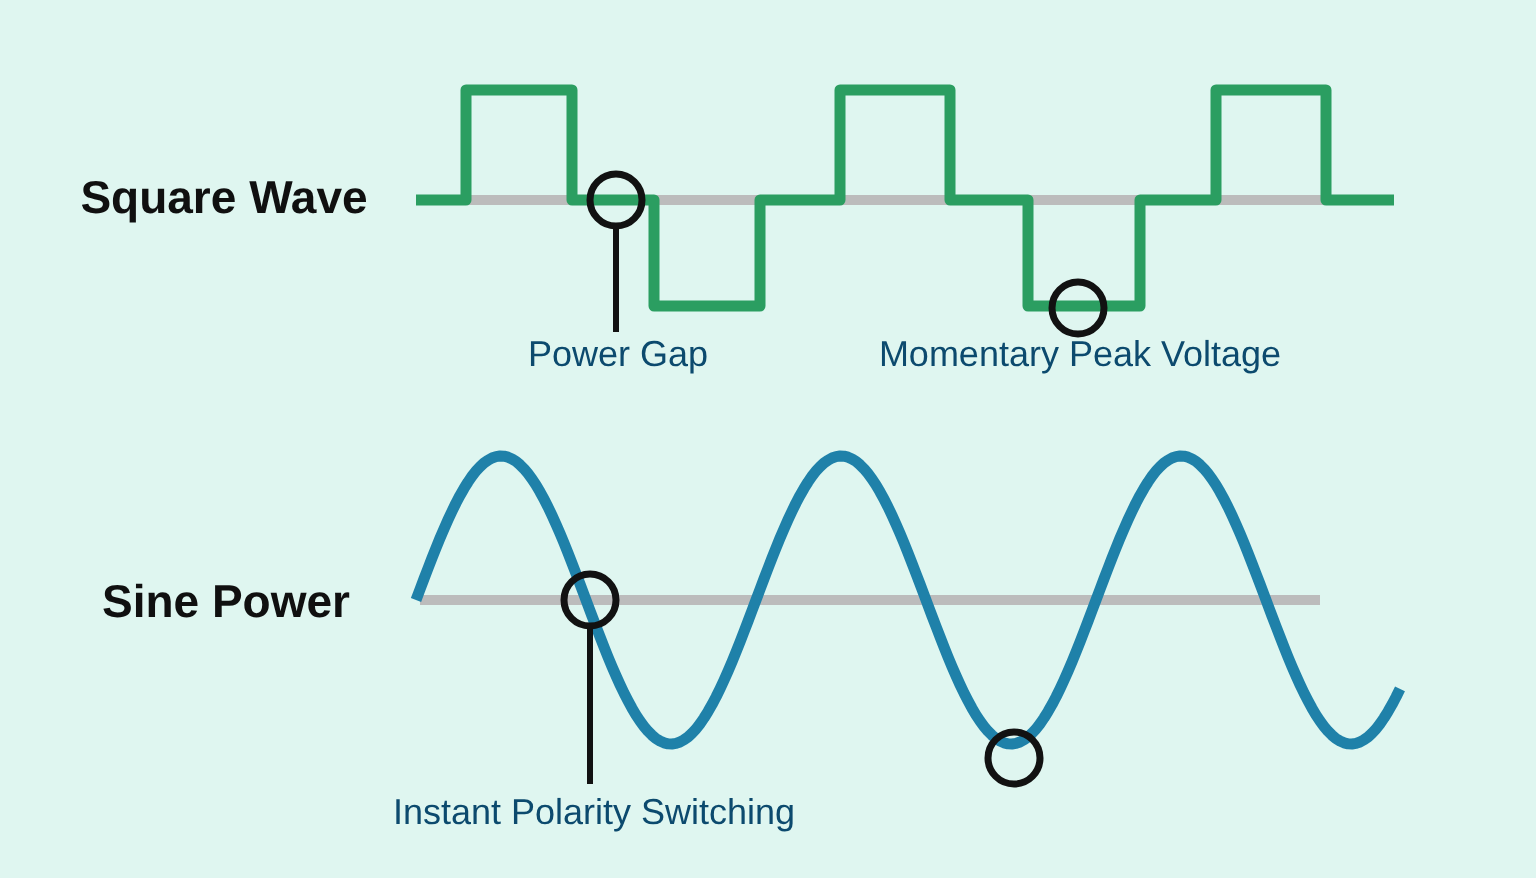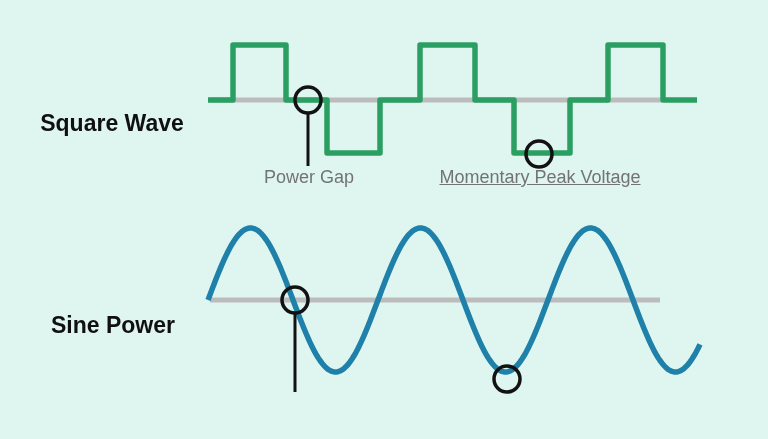--- a/index.html
+++ b/index.html
@@ -6,38 +6,37 @@
   .canvas{
     position:relative;
     width:768px;height:439px;
     overflow:hidden;
     font-family:"Liberation Sans", sans-serif;
   }
   .wave-svg{position:absolute;left:0;top:0;}
   .label{
     position:absolute;
     white-space:nowrap;
-    color:#737373;
+    color:#0c4a6e;
   }
   .wave-title{
     font-size:23px;
     font-weight:700;
     color:#101010;
     transform:translate(-50%,-50%);
-    margin-top:24px;
   }
   .annotation-label{
     font-size:18px;
     font-weight:400;
     transform:translateX(-50%);
   }
   #title-square{left:112px;top:99px;}
   #title-sine{left:113px;top:301px;}
   #label-power-gap{left:309px;top:167px;}
-  #label-momentary{left:540px;top:167px;text-decoration:underline;}
+  #label-momentary{left:540px;top:167px;}
   #label-instant{left:297px;top:396px;}
   #label-continuous{left:541px;top:396px;}
 </style>
 </head>
 <body>
 
 <div class="canvas" id="canvas" style="background: rgb(223, 246, 240);">
   <svg class="wave-svg" id="wave-svg" width="768" height="439">
       <line x1="210" y1="100" x2="662" y2="100" stroke="#bcbcbc" stroke-width="5"></line>
       <path d="M208 100 L233 100 L233 45 L286 45 L286 100 L327 100 L327 153 L380 153 L380 100 L420 100 L420 45 L475 45 L475 100 L514 100 L514 153 L570 153 L570 100 L608 100 L608 45 L663 45 L663 100 L697 100" fill="none" stroke="#2b9e61" stroke-width="5.5" stroke-linejoin="round"></path>
@@ -52,14 +51,15 @@
     </svg>
 
   <div class="label wave-title" id="title-square">Square Wave</div>
 
   <div class="label wave-title" id="title-sine">Sine Power</div>
 
   <div class="label annotation-label" id="label-power-gap">Power Gap</div>
 
   <div class="label annotation-label" id="label-momentary">Momentary Peak Voltage</div>
 
+  <div class="label annotation-label" id="label-instant">Instant Polarity Switching</div>
 
 </div>
 
 </body></html>

